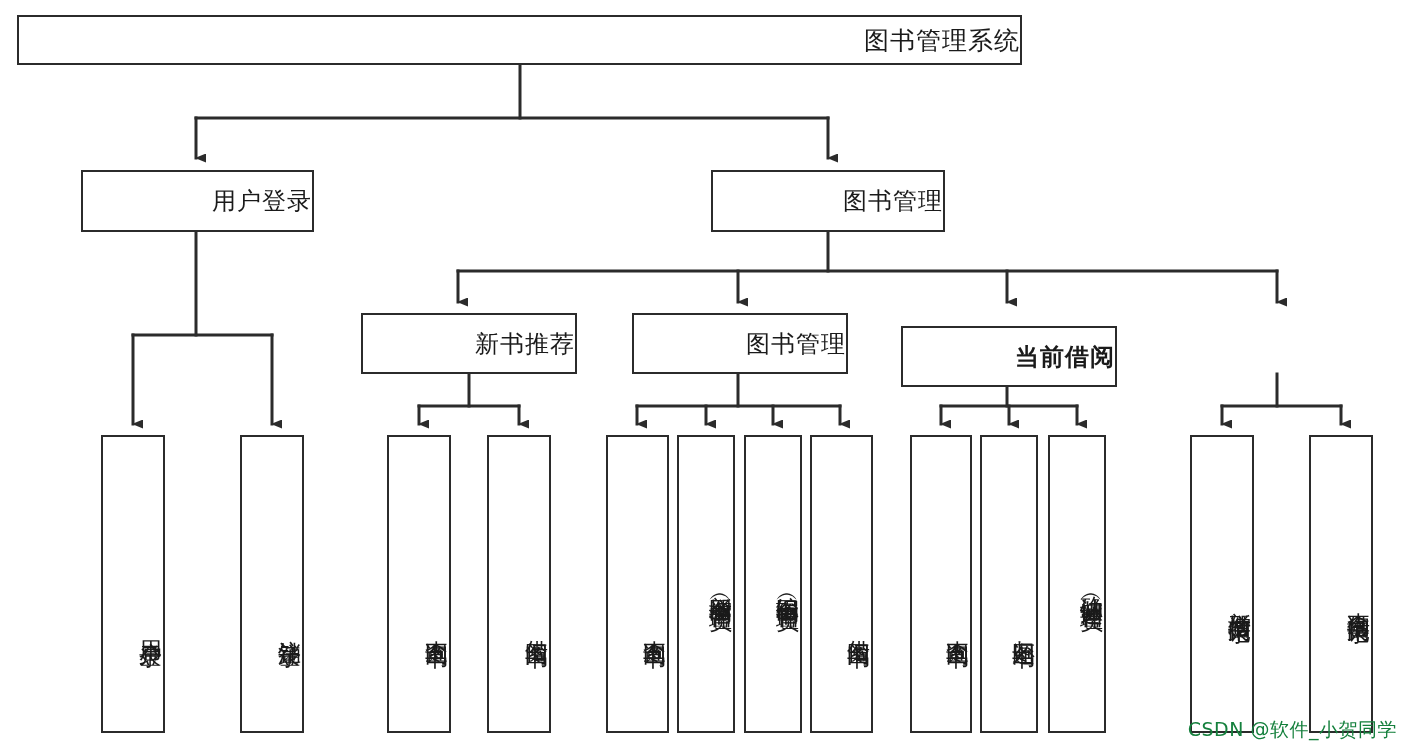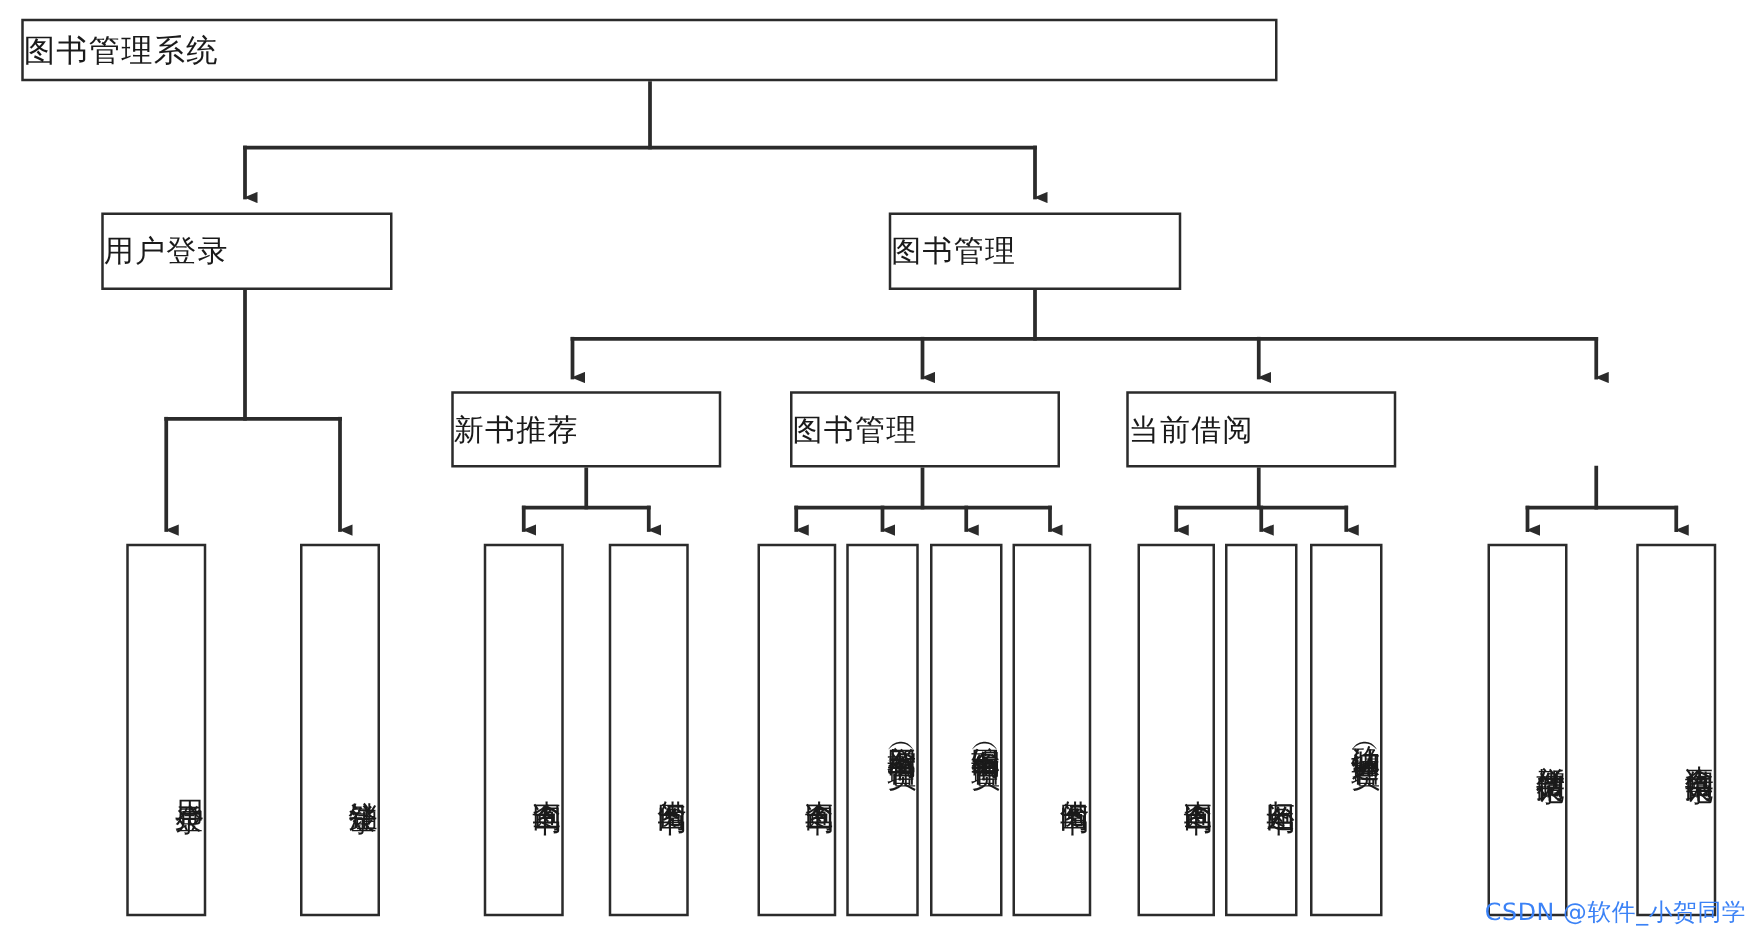--- a/index.html
+++ b/index.html
@@ -25,21 +25,21 @@
     width: 1405px;
     height: 747px;
   }
   .node {
     position: absolute;
     box-sizing: border-box;
     background: #ffffff;
     border: 2px solid #2b2b2b;
     display: flex;
     align-items: center;
-    justify-content: flex-start;
+    justify-content: flex-end;
     color: #1a1a1a;
   }
   .node.horizontal {
     font-size: 24px;
     letter-spacing: 1px;
   }
   .node.vertical {
     writing-mode: vertical-rl;
     text-orientation: upright;
     font-size: 23px;
@@ -55,21 +55,21 @@
     white-space: nowrap;
   }
   #node-root {
     font-size: 25px;
   }
   #watermark {
     position: absolute;
     right: 8px;
     bottom: 4px;
     font-size: 19px;
-    color: #3b82f6;
+    color: #15803d;
     letter-spacing: 0.5px;
     white-space: nowrap;
     pointer-events: none;
   }
 </style>
 </head>
 <body>
 
 <div id="diagram-root">
 
@@ -139,21 +139,21 @@
   </div>
 
   <div class="node horizontal" style="left:361px; top:313px; width:216px; height:61px;">
     <span class="node-text">新书推荐</span>
   </div>
 
   <div class="node horizontal" style="left:632px; top:313px; width:216px; height:61px;">
     <span class="node-text">图书管理</span>
   </div>
 
-  <div class="node horizontal" style="left:901px; top:313px; width:216px; height:61px;">
+  <div class="node horizontal" style="left:901px; top:326px; width:216px; height:61px;font-weight:bold;">
     <span class="node-text">当前借阅</span>
   </div>
 
 
   <div class="node vertical" style="left:101px; top:435px; width:64px; height:298px; padding-top:84px;">
     <span class="node-text">用户登录</span>
   </div>
 
   <div class="node vertical" style="left:240px; top:435px; width:64px; height:298px; padding-top:84px;">
     <span class="node-text">注销登录</span>

